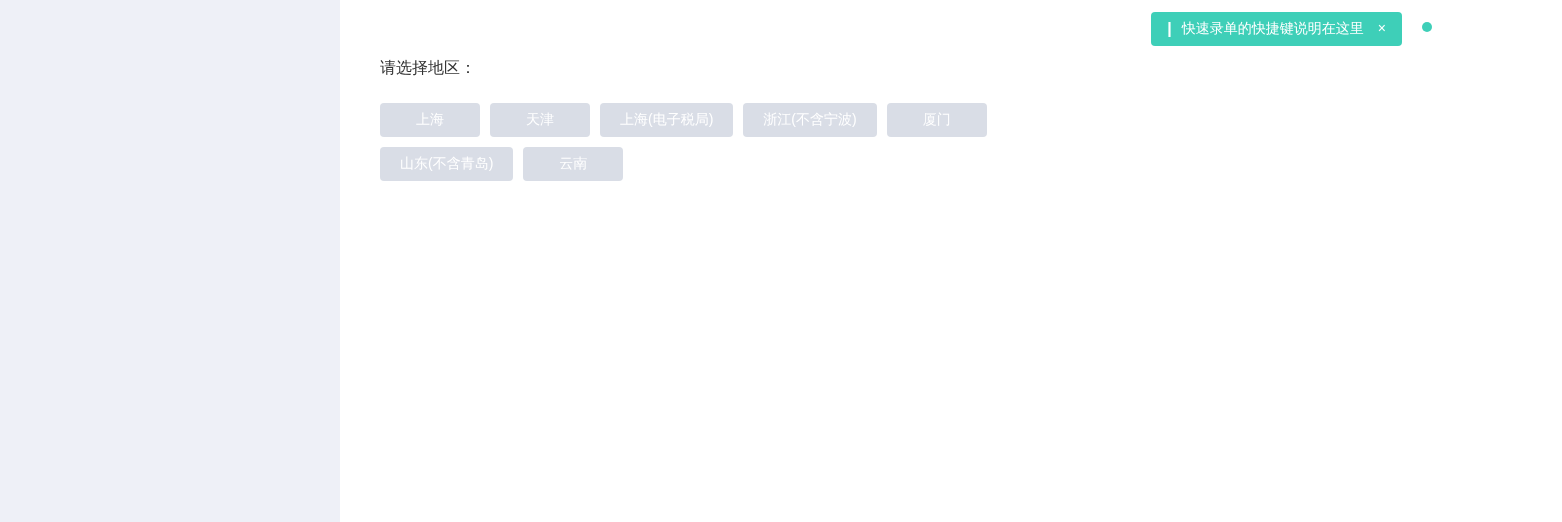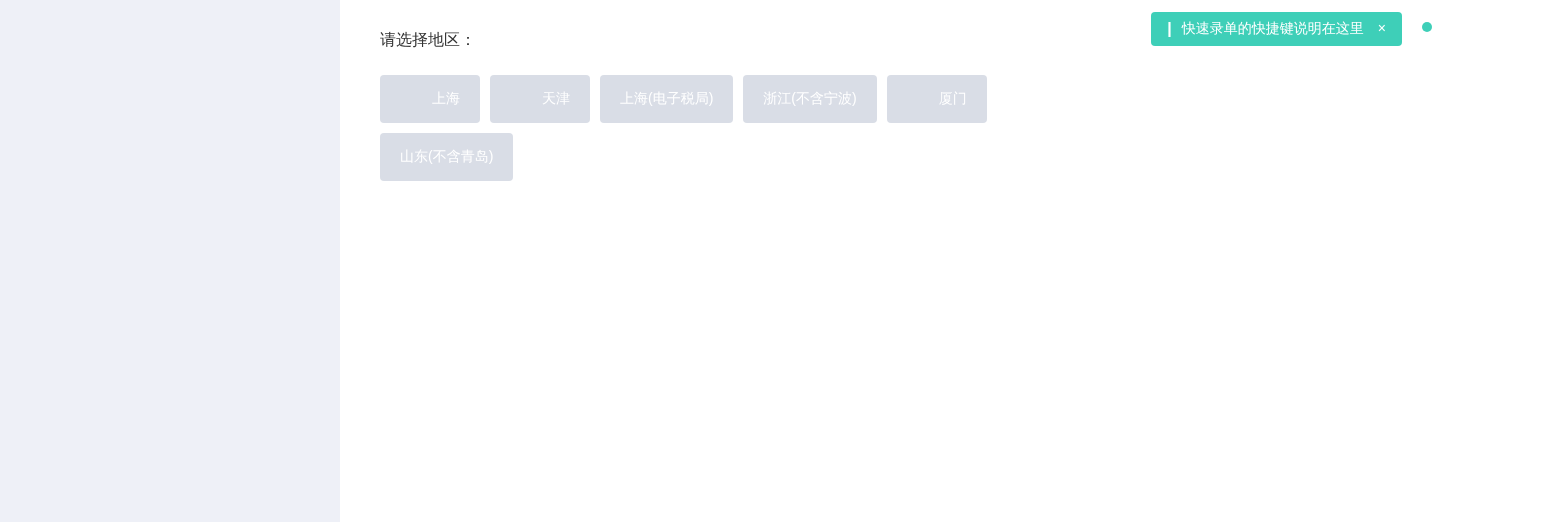--- a/index.html
+++ b/index.html
@@ -34,39 +34,40 @@
       height: 522px;
       background: #ffffff;
       padding: 30px 40px;
     }
 
     .region-label {
       font-size: 16px;
       color: #333;
       margin-bottom: 24px;
       font-weight: normal;
+      margin-top: 28px;
     }
 
     .region-buttons-row {
       display: flex;
       flex-wrap: wrap;
       gap: 10px;
       margin-bottom: 10px;
     }
 
     .region-btn {
       background: #d9dde6;
       color: #fff;
       border: none;
       border-radius: 4px;
-      padding: 15px 20px;
+      padding: 8px 20px;
       font-size: 14px;
       cursor: pointer;
       min-width: 100px;
-      text-align: right;
+      text-align: center;
       font-family: 'Microsoft YaHei', '微软雅黑', Arial, sans-serif;
     }
 
     
     .tooltip-banner {
       position: absolute;
       top: 12px;
       right: 160px;
       background: #3ecfb8;
       color: #fff;
@@ -112,20 +113,21 @@
   <div class="region-buttons-row">
     <button class="region-btn">上海</button>
     <button class="region-btn">天津</button>
     <button class="region-btn">上海(电子税局)</button>
     <button class="region-btn">浙江(不含宁波)</button>
     <button class="region-btn">厦门</button>
   </div>
 
   <div class="region-buttons-row">
     <button class="region-btn">山东(不含青岛)</button>
+    <button class="region-btn">云南</button>
   </div>
 </div>
 
 <div class="tooltip-banner">
   <span>快速录单的快捷键说明在这里</span>
   <span class="tooltip-close">×</span>
 </div>
 <div class="tooltip-dot"></div>
 
 </body></html>

